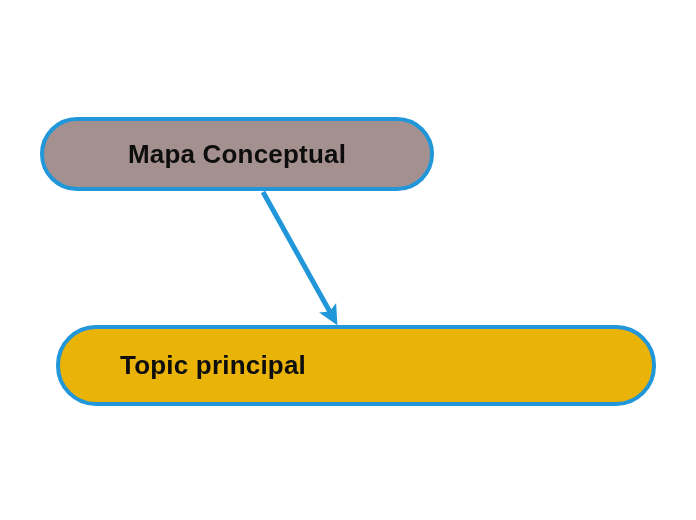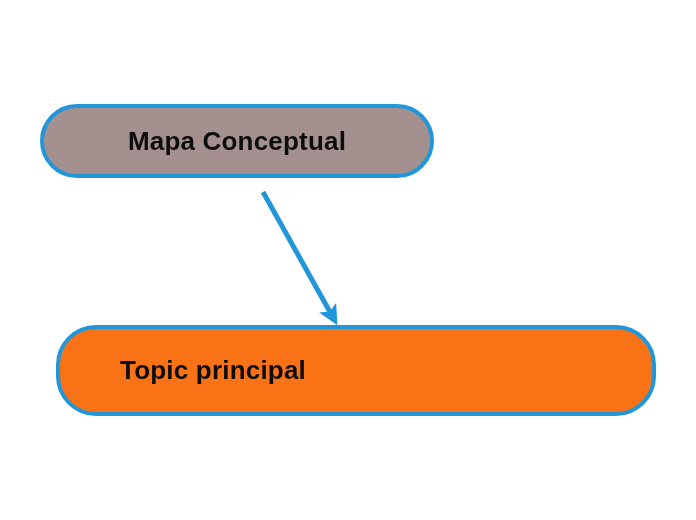--- a/index.html
+++ b/index.html
@@ -37,40 +37,40 @@
   .node-label {
     font-weight: bold;
     color: #0d0d0d;
     letter-spacing: 0.2px;
     white-space: nowrap;
   }
 
   
   #node-root {
     left: 40px;
-    top: 104px;
+    top: 117px;
     width: 394px;
     height: 74px;
     background: #a4918f;
     border-color: #2196d9;
     border-width: 4px;
     border-radius: 37px;
     justify-content: center;
   }
   #node-root .node-label {
     font-size: 26px;
   }
 
   
   #node-topic {
     left: 56px;
     top: 325px;
     width: 600px;
-    height: 91px;
-    background: #f97316;
+    height: 81px;
+    background: #eab308;
     border-color: #2196d9;
     border-width: 4px;
     border-radius: 40px;
     justify-content: flex-start;
     padding-left: 60px;
   }
   #node-topic .node-label {
     font-size: 26px;
   }
 </style>

